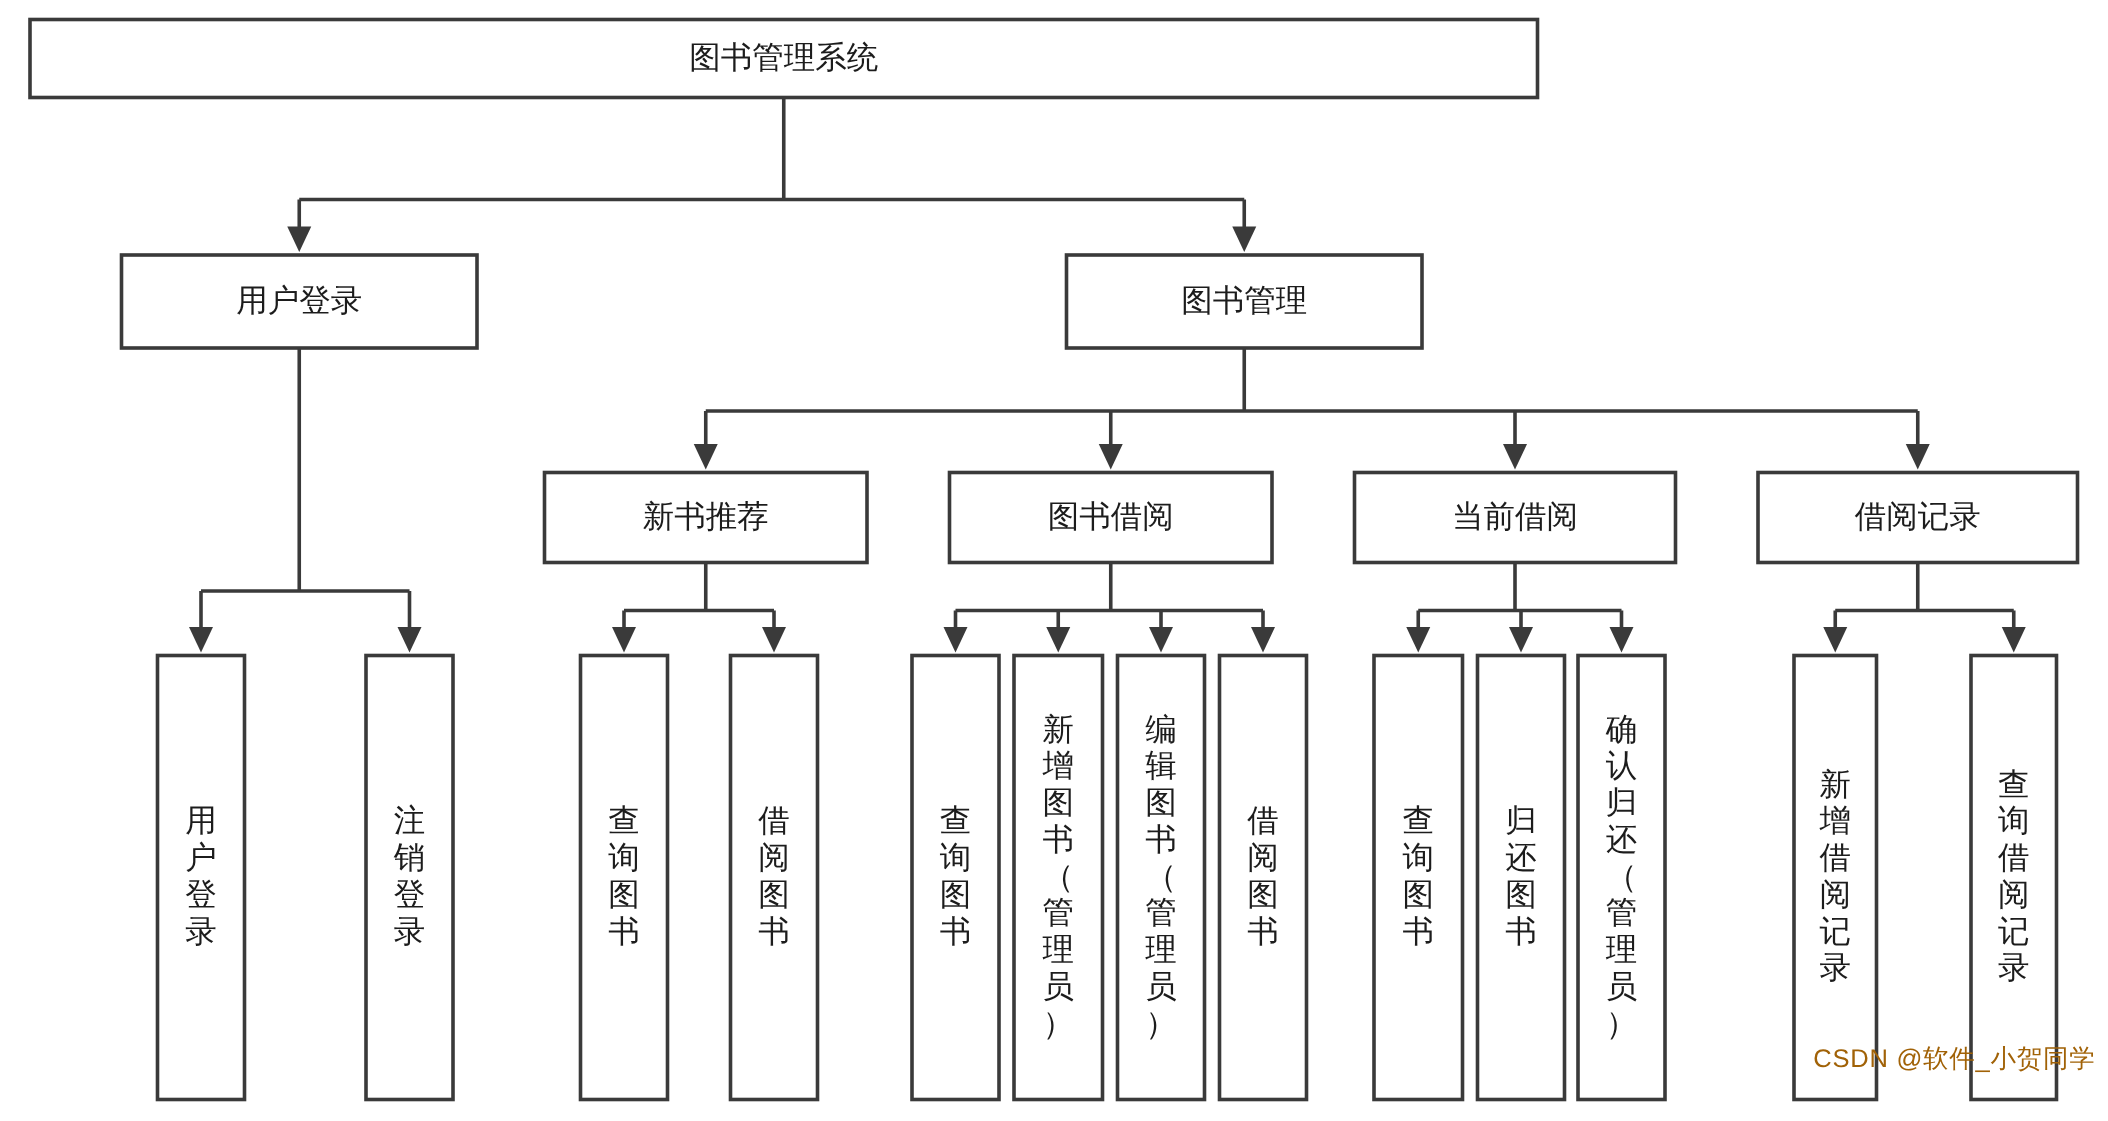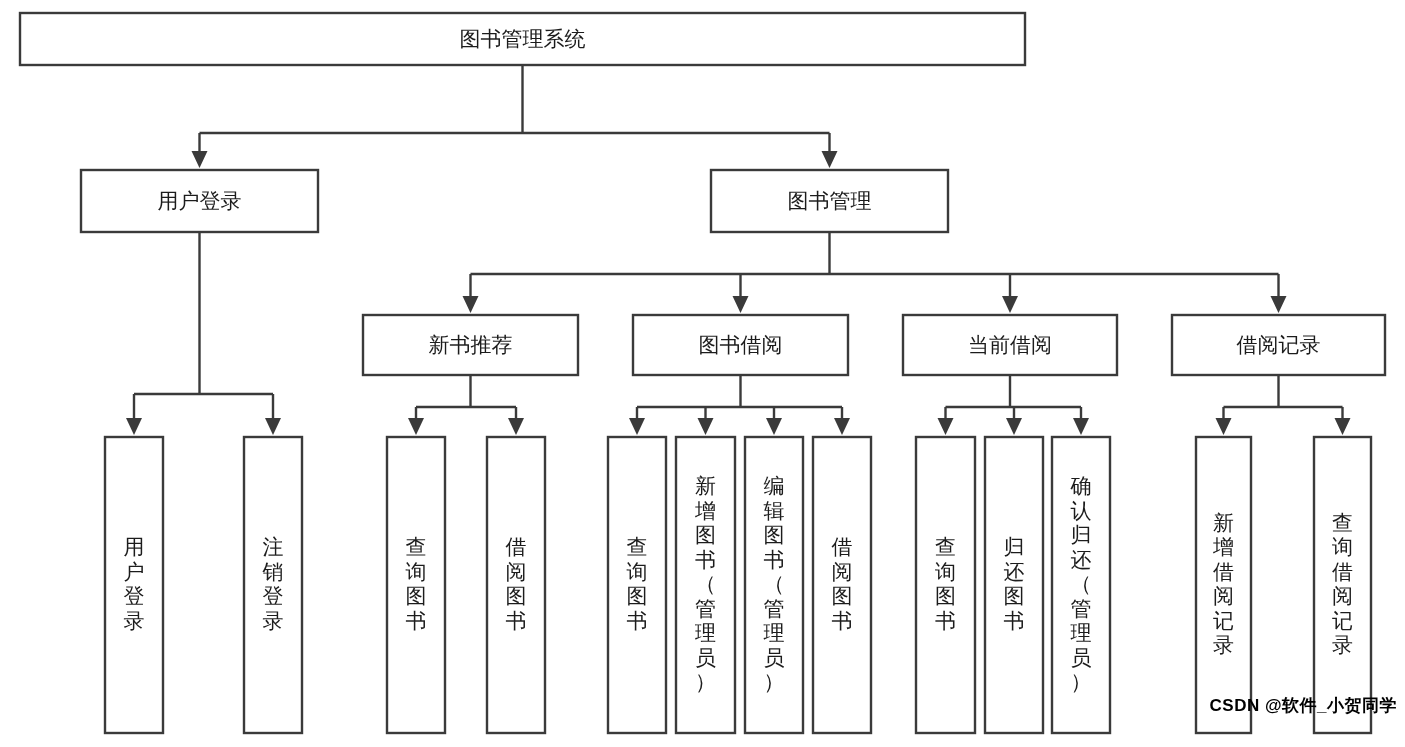--- a/index.html
+++ b/index.html
@@ -51,25 +51,24 @@
   }
   .label-h {
     font-size: 21px;
   }
   .watermark {
     position: absolute;
     right: 8px;
     bottom: 4px;
     font-family: "Liberation Sans", "DejaVu Sans", sans-serif;
     font-size: 17px;
-    color: #000000;
+    color: #a16207;
     letter-spacing: 0.5px;
     white-space: nowrap;
     pointer-events: none;
-    font-weight: bold;
   }
 </style>
 </head>
 <body>
 
 <div id="diagram-root">
   <svg id="tree-svg" viewBox="0 0 1405 747" xmlns="http://www.w3.org/2000/svg">
     <g id="edges-layer">
         <line x1="522.5" y1="65" x2="522.5" y2="133" class="edge-line"></line>
         <line x1="199.5" y1="133" x2="829.5" y2="133" class="edge-line"></line>

